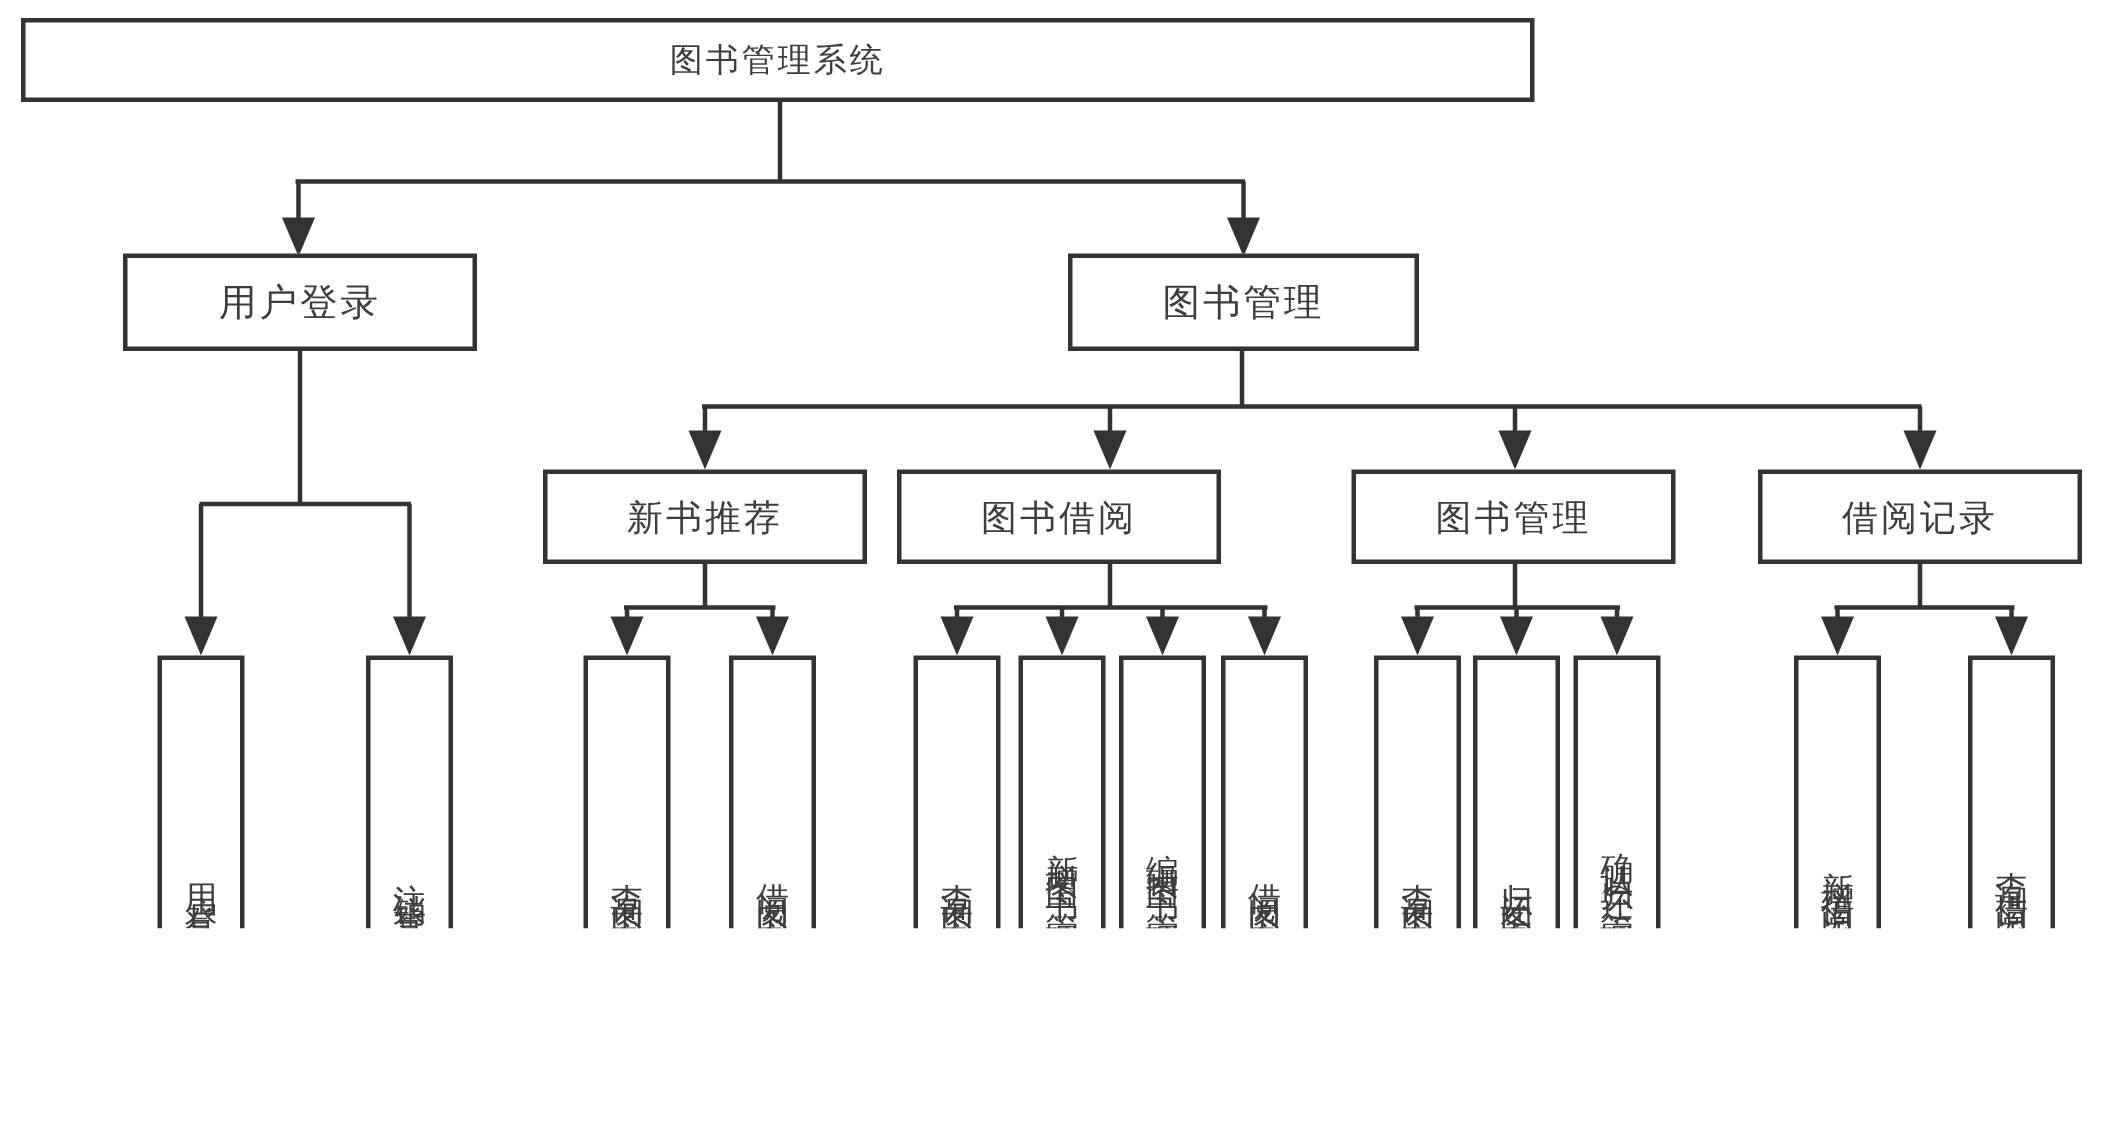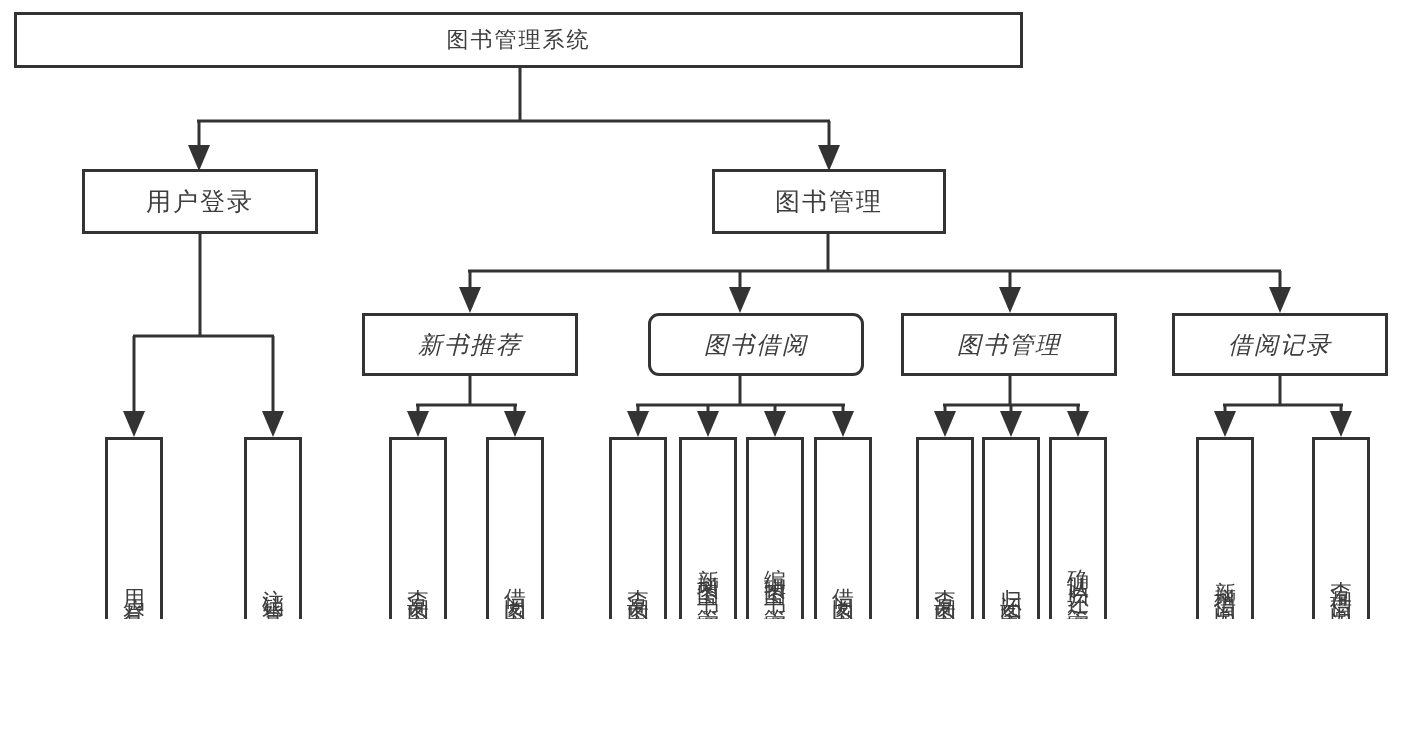--- a/index.html
+++ b/index.html
@@ -8,21 +8,21 @@
     font-family:"Liberation Sans","DejaVu Sans",sans-serif;color:#3d3d3d;overflow:hidden;
   }
   .wires{position:absolute;left:0;top:0;z-index:0;}
   .node{
     position:absolute;box-sizing:border-box;background:#ffffff;border:3px solid #333333;
     display:flex;align-items:center;justify-content:center;z-index:1;
   }
   .hlabel{white-space:nowrap;letter-spacing:2px;}
   .t-root{font-size:22px;}
   .t-l2{font-size:25px;}
-  .t-l3{font-size:24px;font-style:italic;}
+  .t-l3{font-size:24px;}
   .vlabel{
     writing-mode:vertical-rl;text-orientation:mixed;
     font-size:22px;line-height:1;letter-spacing:8px;white-space:nowrap;
   }
   .leaf{width:58px;top:437px;height:300px;}
   .l3{top:313px;height:63px;width:216px;}
   .watermark{
     position:absolute;left:1182px;top:708px;z-index:2;
     font-size:24px;letter-spacing:1px;color:rgba(178,178,178,0.92);
     text-shadow:0 0 2px rgba(255,255,255,0.9);white-space:nowrap;
@@ -106,21 +106,21 @@
   <div class="node" style="left:82px;top:169px;width:236px;height:65px;">
     <span class="hlabel t-l2">用户登录</span>
   </div>
   <div class="node" style="left:712px;top:169px;width:234px;height:65px;">
     <span class="hlabel t-l2">图书管理</span>
   </div>
 
   <div class="node l3" style="left:362px;">
     <span class="hlabel t-l3">新书推荐</span>
   </div>
-  <div class="node l3" style="left:648px;border-radius:11px;">
+  <div class="node l3" style="left:598px;">
     <span class="hlabel t-l3">图书借阅</span>
   </div>
   <div class="node l3" style="left:901px;">
     <span class="hlabel t-l3">图书管理</span>
   </div>
   <div class="node l3" style="left:1172px;">
     <span class="hlabel t-l3">借阅记录</span>
   </div>
 
   <div class="node leaf" style="left:105px;">

